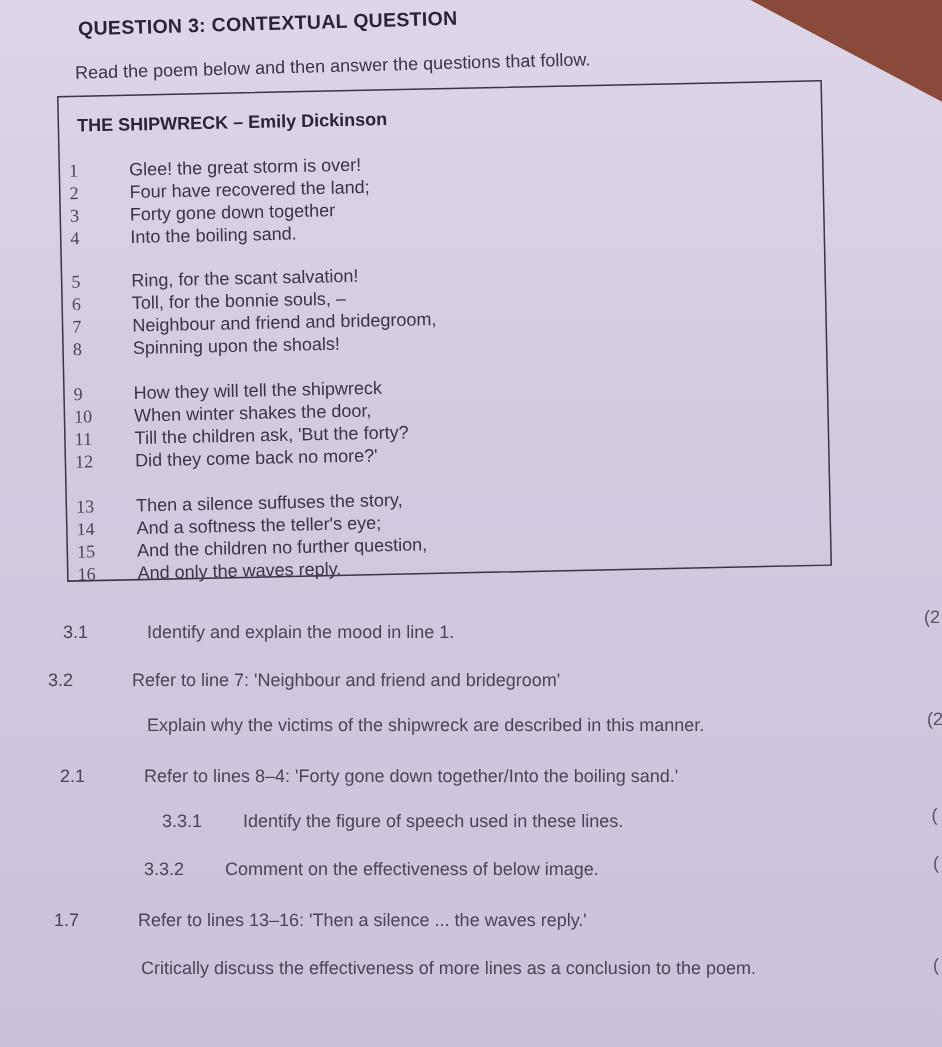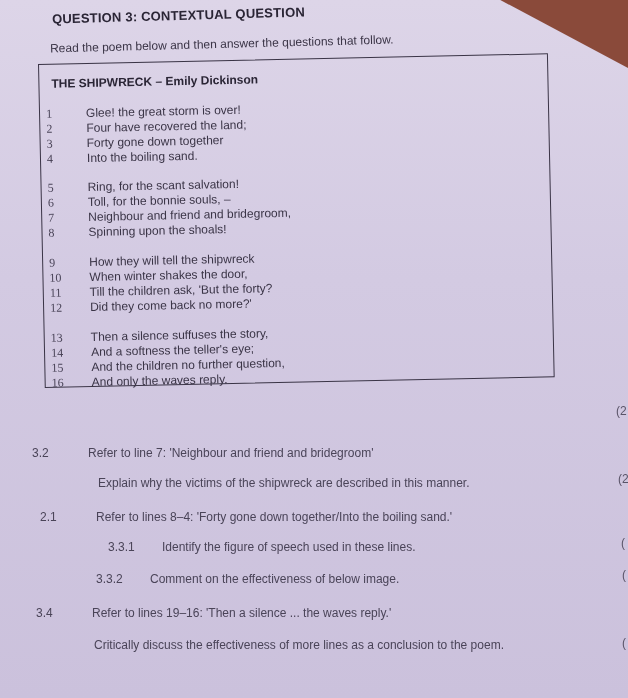--- a/index.html
+++ b/index.html
@@ -126,20 +126,23 @@
     <div class="poem-line" style="top:236px"><span class="num">12</span><span>Did they come back no more?'</span></div>
 
     <div class="poem-line" style="top:266px"><span class="num">13</span><span>Then a silence suffuses the story,</span></div>
     <div class="poem-line" style="top:281px"><span class="num">14</span><span>And a softness the teller's eye;</span></div>
     <div class="poem-line" style="top:296px"><span class="num">15</span><span>And the children no further question,</span></div>
     <div class="poem-line" style="top:311px"><span class="num">16</span><span>And only the waves reply.</span></div>
   </div>
 
   <div class="questions">
 
+    <div class="q" style="left:42px; top:414px">
+      <span class="qnum">3.1</span><span>Identify and explain the mood in line 1.</span>
+    </div>
     <div class="mark" style="left:616px; top:404px">(2</div>
 
     <div class="q" style="left:32px; top:446px">
       <span class="qnum">3.2</span><span>Refer to line 7: 'Neighbour and friend and bridegroom'</span>
     </div>
     <div class="q" style="left:98px; top:476px">
       <span>Explain why the victims of the shipwreck are described in this manner.</span>
     </div>
     <div class="mark" style="left:618px; top:472px">(2</div>
 
@@ -149,20 +152,20 @@
     <div class="q" style="left:108px; top:540px">
       <span class="subnum">3.3.1</span><span>Identify the figure of speech used in these lines.</span>
     </div>
     <div class="mark" style="left:621px; top:536px">(</div>
     <div class="q" style="left:96px; top:572px">
       <span class="subnum">3.3.2</span><span>Comment on the effectiveness of below image.</span>
     </div>
     <div class="mark" style="left:622px; top:568px">(</div>
 
     <div class="q" style="left:36px; top:606px">
-      <span class="qnum">3.4</span><span>Refer to lines 19–16: 'Then a silence ... the waves reply.'</span>
+      <span class="qnum">1.7</span><span>Refer to lines 13–16: 'Then a silence ... the waves reply.'</span>
     </div>
     <div class="q" style="left:94px; top:638px">
       <span>Critically discuss the effectiveness of more lines as a conclusion to the poem.</span>
     </div>
     <div class="mark" style="left:622px; top:636px">(</div>
   </div>
 </div>
 
 </body></html>

